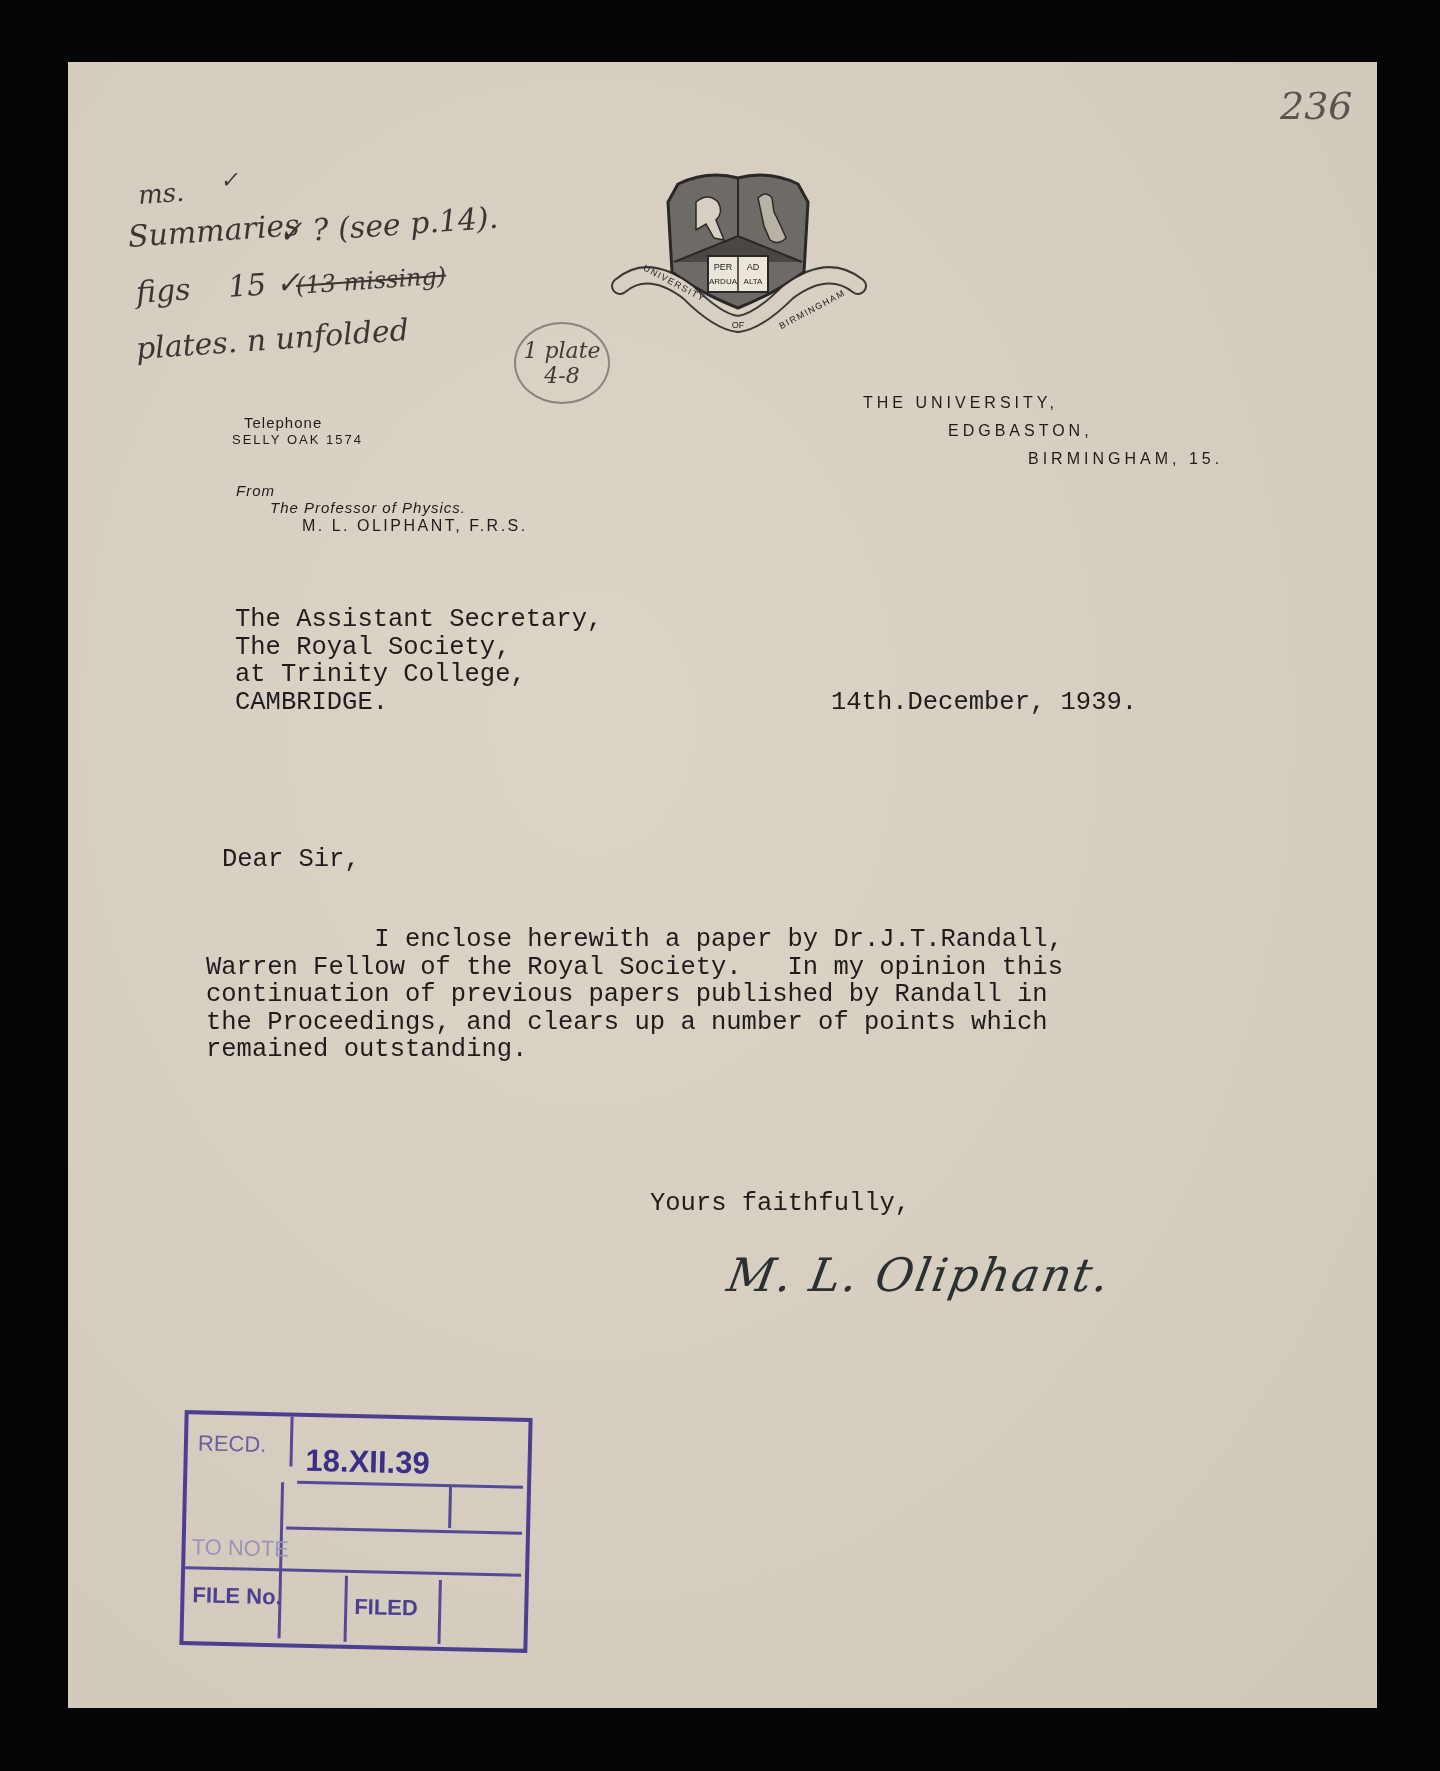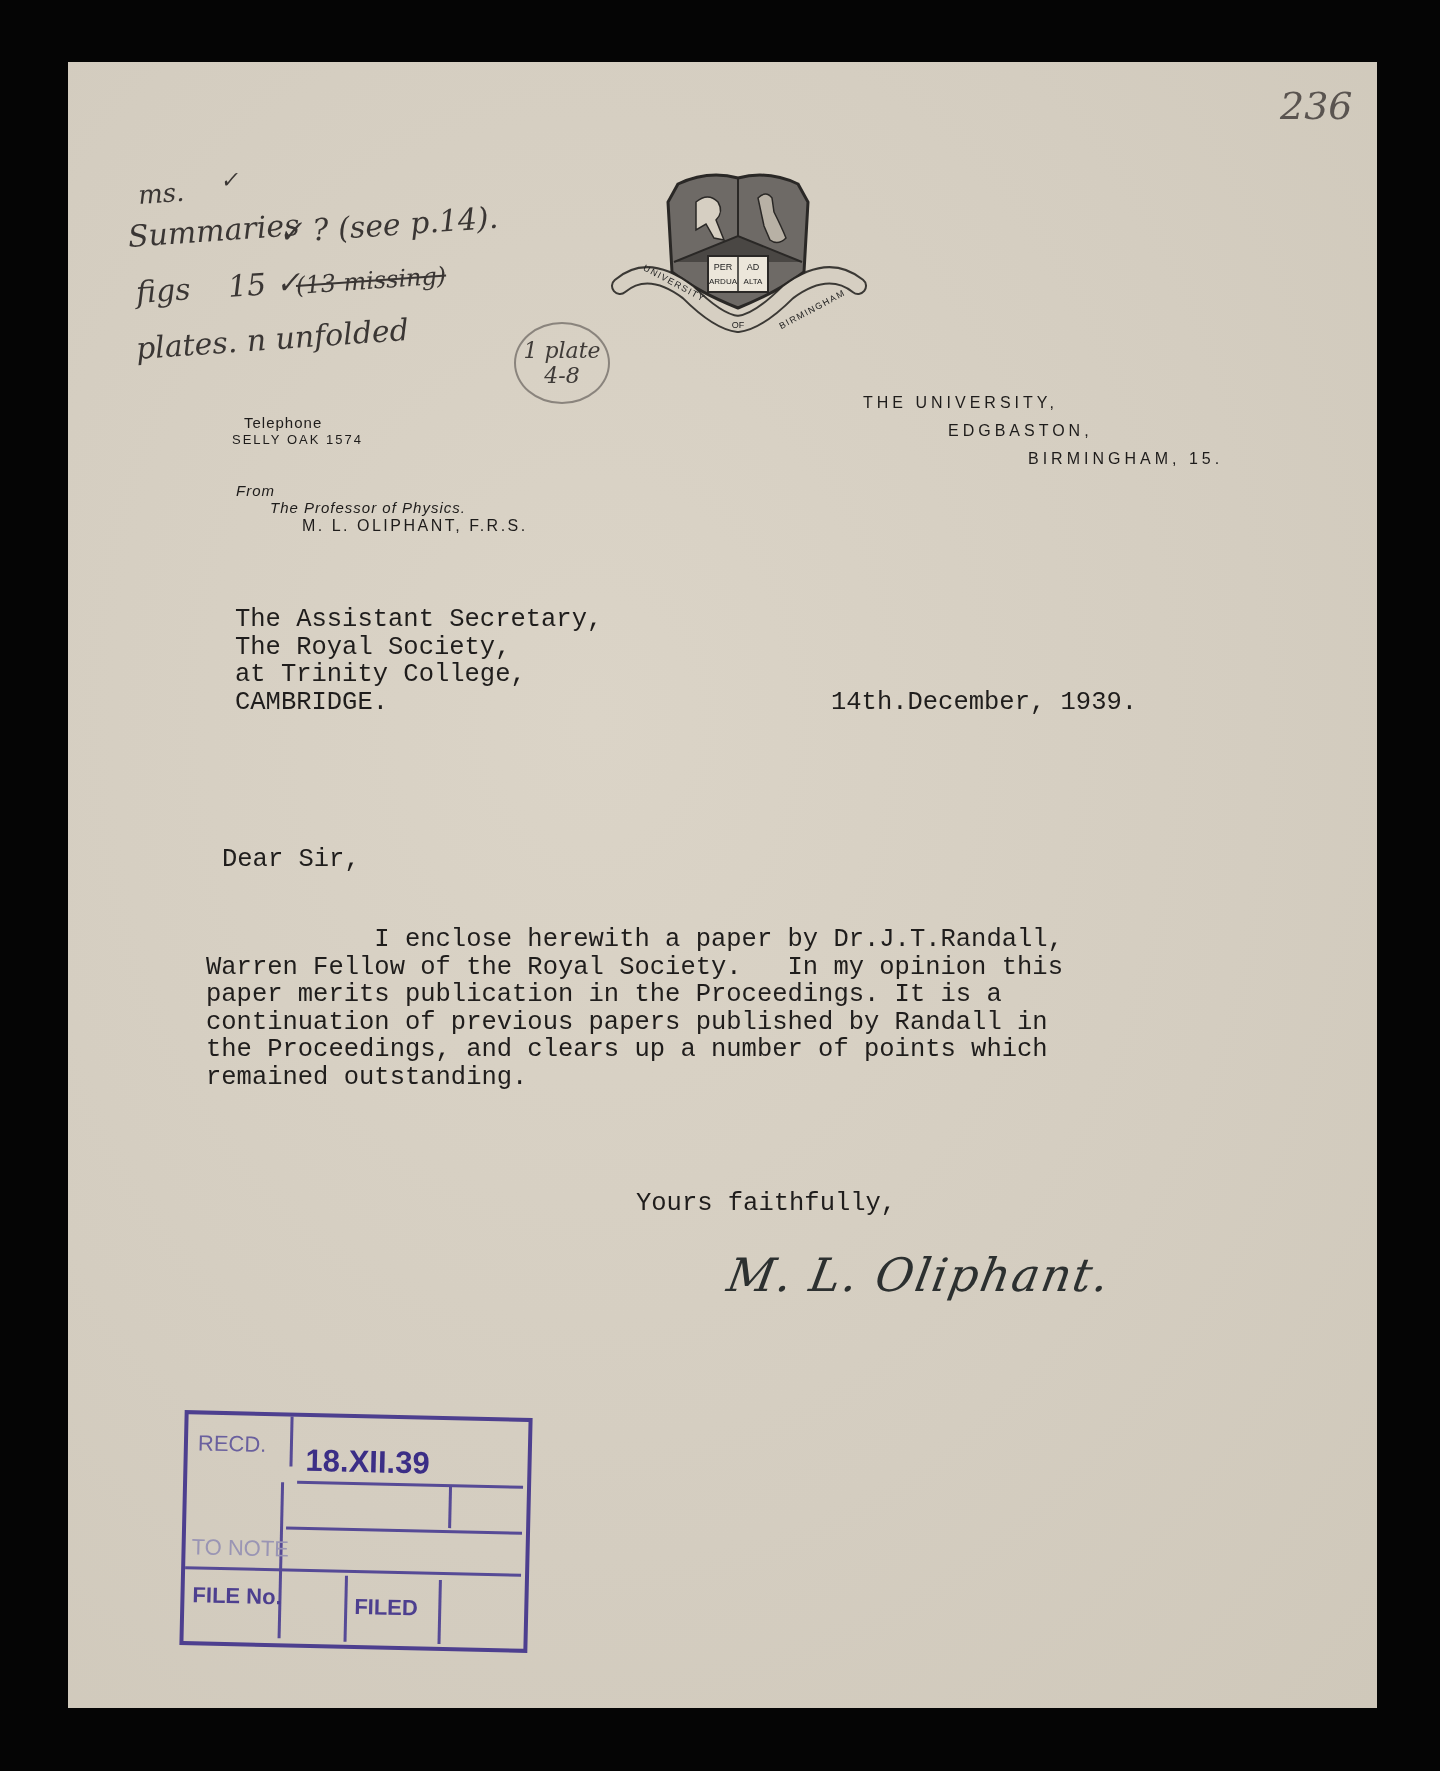--- a/index.html
+++ b/index.html
@@ -133,27 +133,26 @@
     <div class="type">CAMBRIDGE.</div>
   </div>
 
   <div class="abs type" style="left:763px; top:627px;">14th.December, 1939.</div>
 
   <div class="abs type" style="left:154px; top:768px;margin-top:16px;">Dear Sir,</div>
 
   <div class="abs" style="left:138px; top:864px;">
     <div class="type">           I enclose herewith a paper by Dr.J.T.Randall,</div>
     <div class="type">Warren Fellow of the Royal Society.   In my opinion this</div>
-    <div class="type">paper merits publication in the Proceedings. It is a</div>
     <div class="type">continuation of previous papers published by Randall in</div>
     <div class="type">the Proceedings, and clears up a number of points which</div>
     <div class="type">remained outstanding.</div>
   </div>
 
-  <div class="abs type" style="left:568px; top:1128px;font-family:Liberation Mono, monospace;">Yours faithfully,</div>
+  <div class="abs type" style="left:582px; top:1128px;font-family:Liberation Mono, monospace;">Yours faithfully,</div>
 
   <div class="abs sig" style="left:660px; top:1186px;">M. L. Oliphant.</div>
 
   <div class="abs stamp">
     <div class="vline" style="left:102px; top:0; height:50px;"></div>
     <div class="hline" style="left:110px; top:64px; width:226px;"></div>
     <div class="vline" style="left:262px; top:66px; height:42px;"></div>
     <div class="hline" style="left:100px; top:110px; width:236px;"></div>
     <div class="vline" style="left:94px; top:66px; height:156px;"></div>
     <div class="hline" style="left:0; top:152px; width:336px;"></div>

